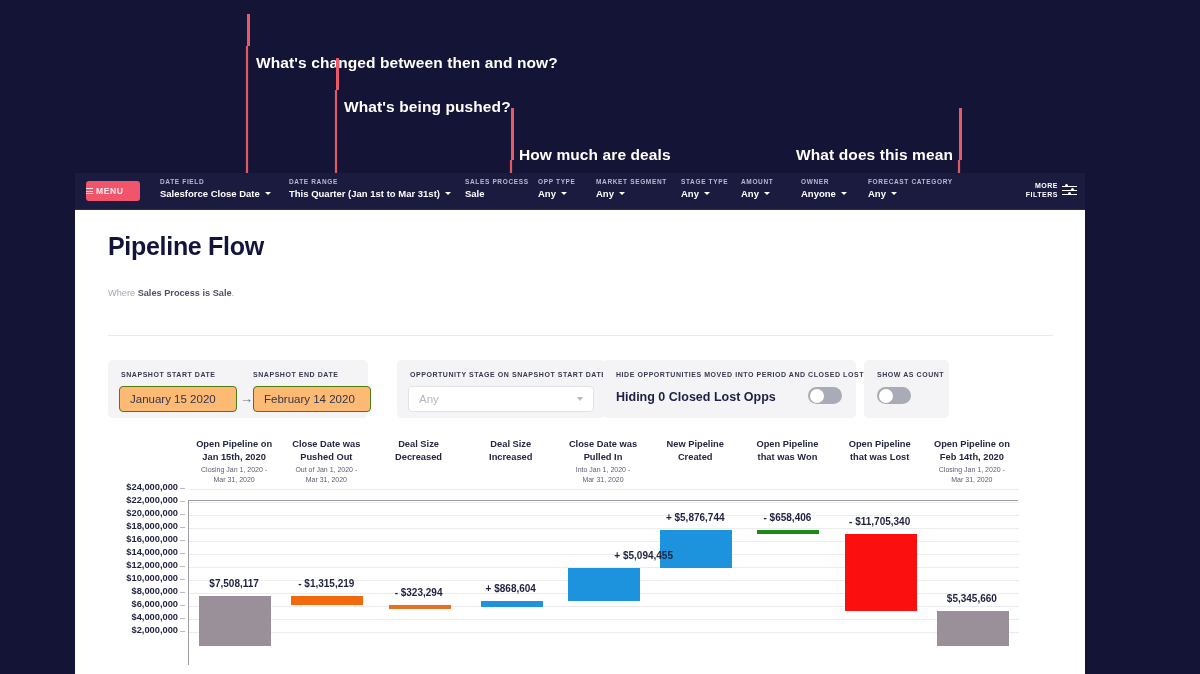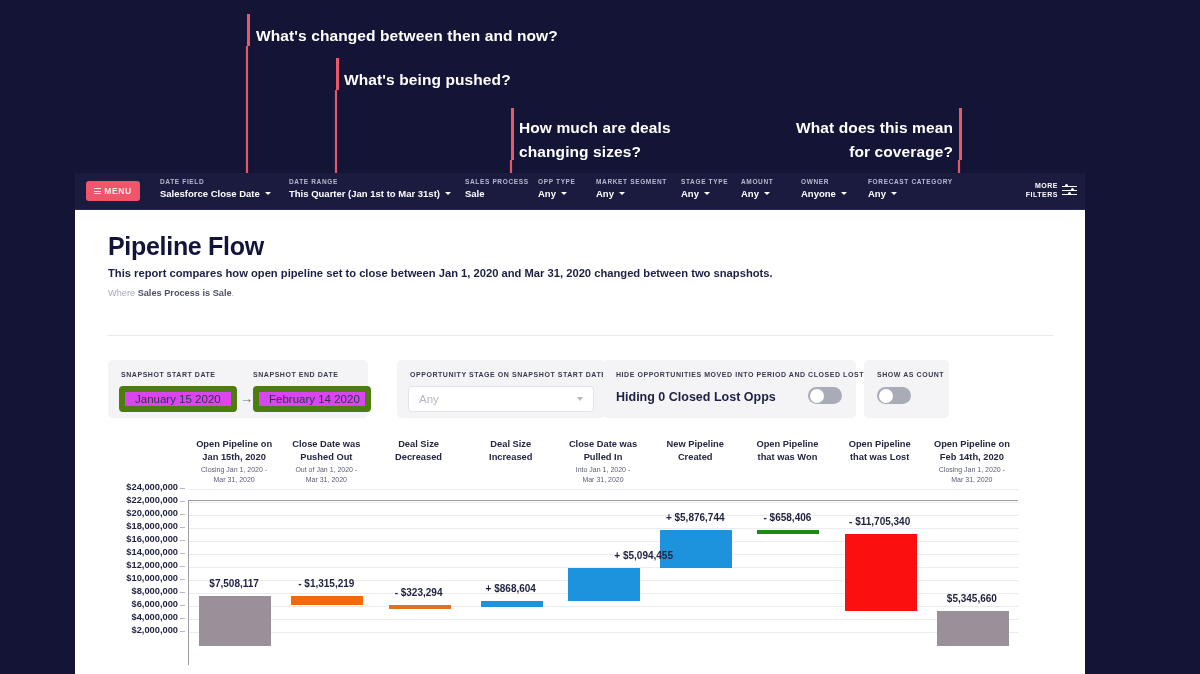--- a/index.html
+++ b/index.html
@@ -13,20 +13,21 @@
 
   
   .anno-text {
     position: absolute;
     color: #ffffff;
     font-weight: bold;
     font-size: 15.5px;
     letter-spacing: .1px;
     line-height: 24px;
     white-space: pre-line;
+    margin-top: 27px;
   }
   .anno-line {
     position: absolute;
     width: 2.5px;
     background: #e8596a;
   }
   .anno-arrow { position: absolute; left: 0; top: 0; width: 1200px; height: 674px; pointer-events: none; }
 
   
   #appwin {
@@ -41,21 +42,21 @@
     position: absolute; left: 0; top: 0; width: 1010px; height: 37px;
     background: #1b1b3f;
     border-bottom: 1px solid #2b2b55;
   }
   #menu-btn {
     position: absolute; left: 11px; top: 8px;
     width: 54px; height: 20px; border-radius: 3px;
     background: #f1556c;
     color: #ffe9ec; font-size: 8.5px; font-weight: bold;
     letter-spacing: .6px;
-    display: flex; align-items: center; justify-content: center; gap: 3px;
+    display: flex; align-items: center; justify-content: flex-start; gap: 3px;
   }
   .ham { display: inline-block; width: 7px; }
   .ham i { display: block; height: 1px; background: #ffe9ec; margin: 1.5px 0; }
   .filter-grp { position: absolute; top: 5px; }
   .filter-grp .lbl {
     color: #b7b9cf; font-size: 6.5px; font-weight: bold;
     letter-spacing: .65px; text-transform: uppercase;
     white-space: nowrap;
   }
   .filter-grp .val {
@@ -106,22 +107,22 @@
   .card {
     position: absolute; top: 150px;
     background: #f4f4f6; border-radius: 5px;
   }
   .card .cap {
     position: absolute; left: 13px; top: 11px;
     font-size: 7px; font-weight: bold; color: #36384f;
     letter-spacing: .55px; text-transform: uppercase; white-space: nowrap;
   }
   .datebox {
-    position: absolute; height: 26px; background: #d946ef;
-    border: 6px solid #4d7c0f; border-radius: 4px;
+    position: absolute; height: 26px; background: #fdba74;
+    border: 1px solid #4d7c0f; border-radius: 4px;
     display: flex; align-items: center; padding-left: 10px;
     font-size: 11.5px; color: #32344a;
   }
   .selbox {
     position: absolute; height: 26px; background: #fff;
     border: 1px solid #e2e2e8; border-radius: 4px;
     display: flex; align-items: center; padding: 0 10px;
     font-size: 11.5px; color: #b5b7c4;
   }
   .selbox .scaret {
@@ -295,21 +296,20 @@
           <div class="row">
               <span class="bar"></span>
               <span class="knob" style="left:6px"></span>
             </div>
         </div>
       </div>
     </div>
 
     <div id="report">
       <div id="title">Pipeline Flow</div>
-      <div id="subtitle">This report compares how open pipeline set to close between Jan 1, 2020 and Mar 31, 2020 changed between two snapshots.</div>
       <div id="whereline">
         <span>Where </span><b>Sales Process is Sale</b><span>.</span>
       </div>
       <div id="divider"></div>
 
       <div class="card" style="left:33px; width:260px; height:58px;">
         <div class="cap">SNAPSHOT START DATE</div>
         <div class="cap" style="left:145px;">SNAPSHOT END DATE</div>
         <div class="datebox" style="left:11px; top:26px; width:118px;">January 15 2020</div>
         <div class="arrowbetween" style="left:132px; top:31px;">→</div>

